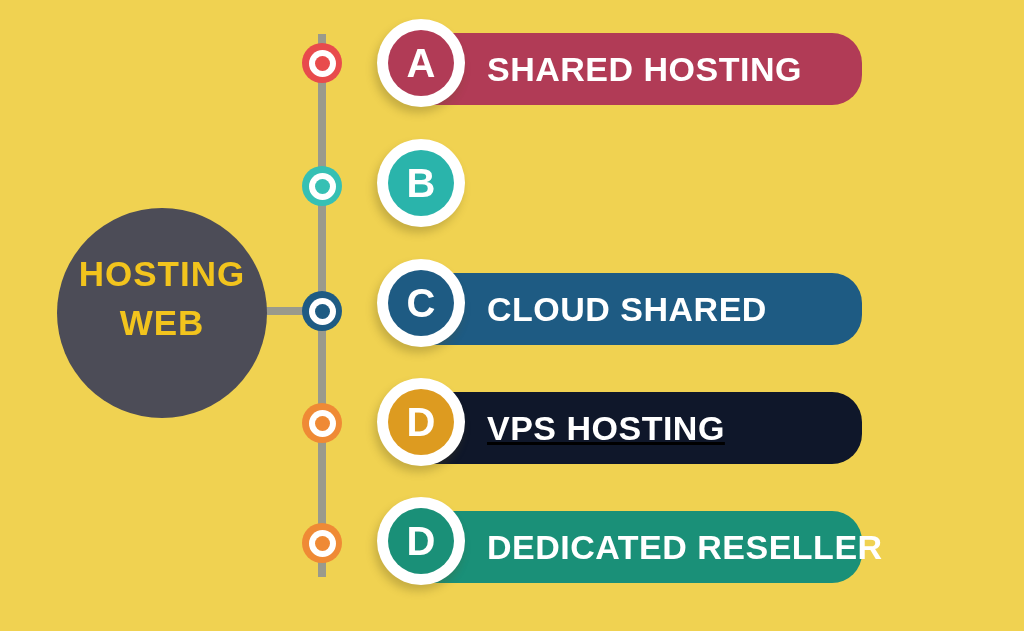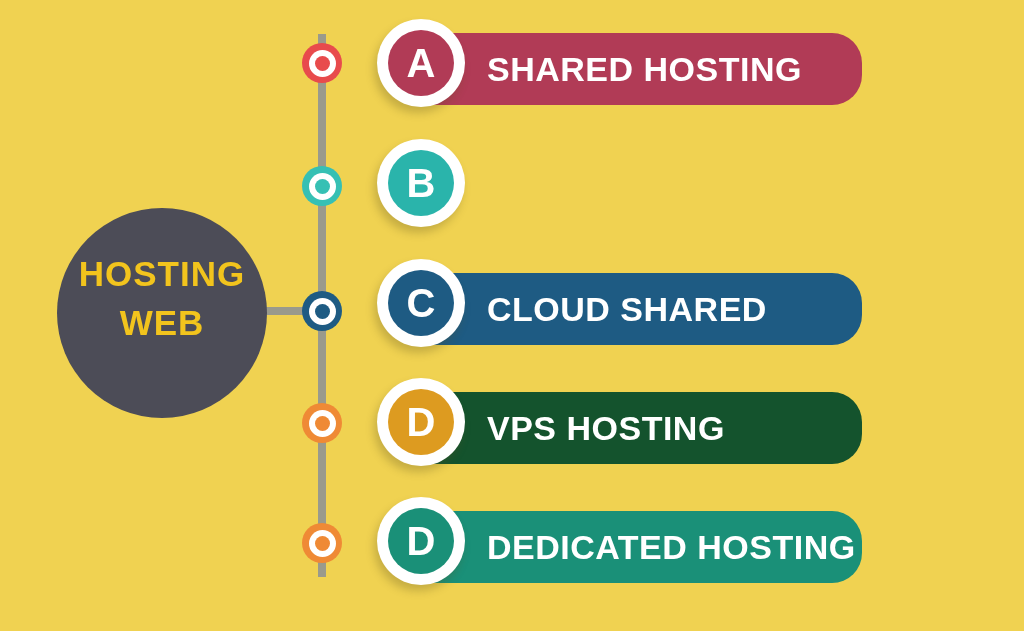--- a/index.html
+++ b/index.html
@@ -192,38 +192,38 @@
       </div>
     </div>
   </div>
 
   <div class="row row3">
     <div class="dot" style="background-color: rgb(239, 138, 53);">
       <div class="dot-ring">
         <div class="dot-core" style="background-color: rgb(239, 138, 53);"></div>
       </div>
     </div>
-    <div class="pill" style="background-color: #14532d;">
+    <div class="pill" style="background-color: #0f172a; text-decoration: underline;">
       <span class="pill-label">VPS HOSTING</span>
     </div>
     <div class="badge">
       <div class="badge-core" style="background-color: rgb(221, 155, 32);">
         <span>D</span>
       </div>
     </div>
   </div>
 
   <div class="row row4">
     <div class="dot" style="background-color: rgb(239, 138, 53);">
       <div class="dot-ring">
         <div class="dot-core" style="background-color: rgb(239, 138, 53);"></div>
       </div>
     </div>
     <div class="pill" style="background-color: rgb(26, 144, 120);">
-      <span class="pill-label">DEDICATED HOSTING</span>
+      <span class="pill-label">DEDICATED RESELLER</span>
     </div>
     <div class="badge">
       <div class="badge-core" style="background-color: rgb(26, 144, 120);">
         <span>D</span>
       </div>
     </div>
   </div>
 
 </div>
 

